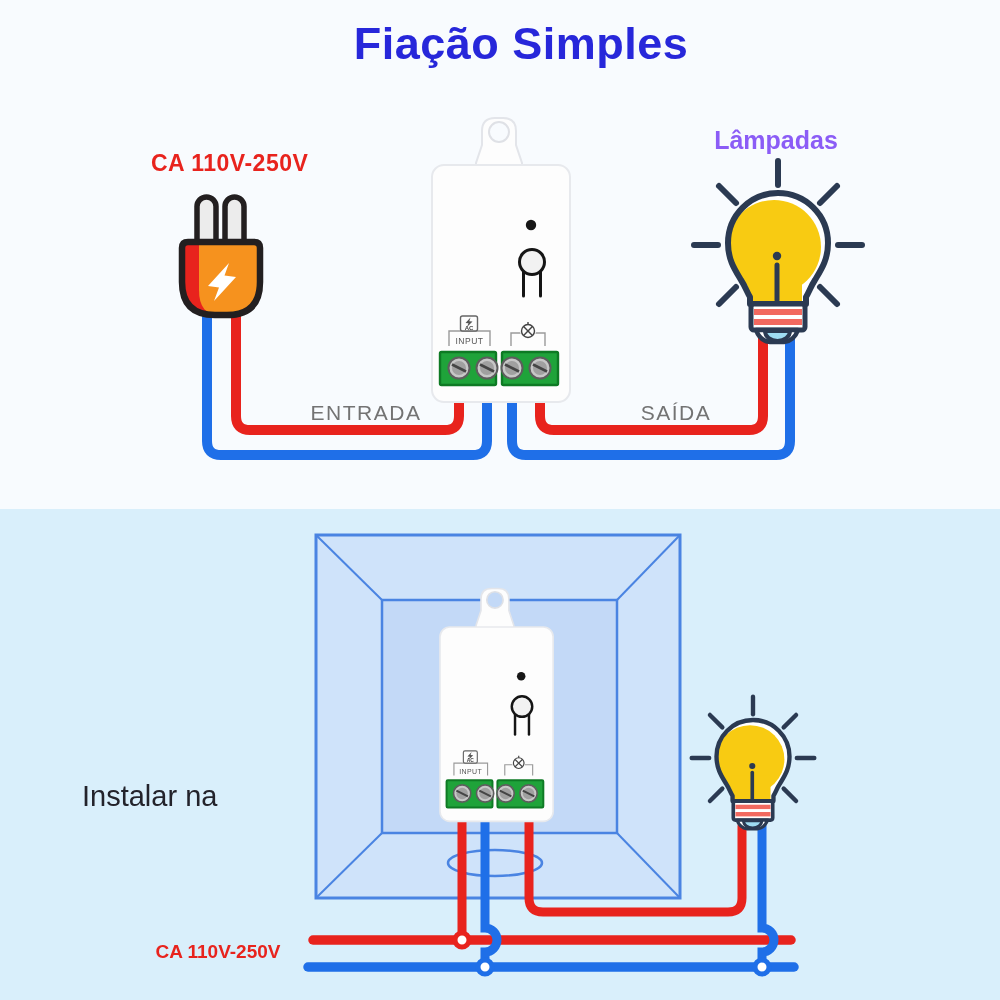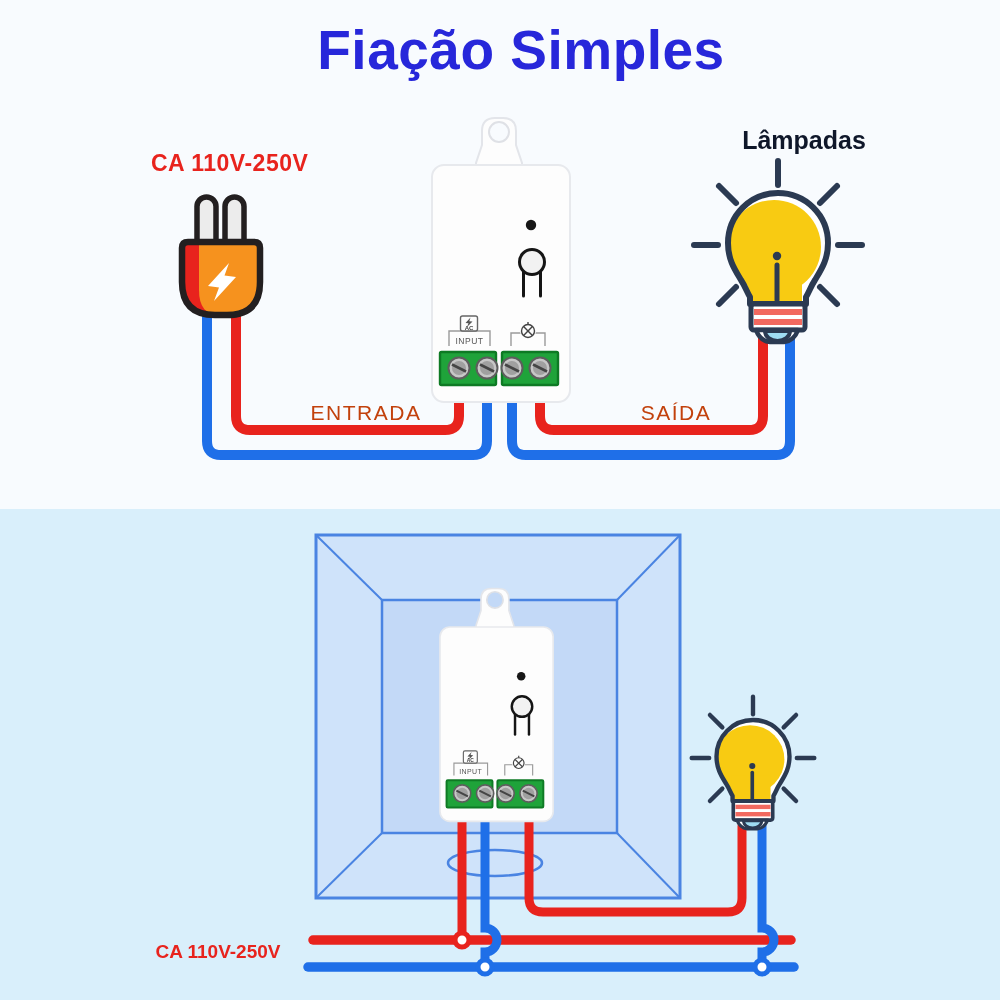--- a/index.html
+++ b/index.html
@@ -2,25 +2,25 @@
 <html><head>
 <meta charset="utf-8">
 <style>
   html,body{margin:0;padding:0;background:#ffffff;}
   #canvas{position:relative;width:1000px;height:1000px;overflow:hidden;
           font-family:"Liberation Sans",sans-serif;background:#f8fbfe;}
   #band-top{position:absolute;left:0;top:0;width:1000px;height:509px;background:#f8fbfe;}
   #band-bottom{position:absolute;left:0;top:509px;width:1000px;height:491px;background:#d9effb;}
   svg.layer{position:absolute;left:0;top:0;width:1000px;height:1000px;}
   .label{position:absolute;white-space:pre;}
-  .title{left:0;right:0;top:18px;text-align:center;font-size:55px;font-weight:bold;
+  .title{left:0;right:0;top:18px;text-align:center;font-size:45px;font-weight:bold;
          color:#2727da;letter-spacing:0.5px;margin-left:42px;}
   .ca-top{left:151px;top:150px;font-size:23px;font-weight:bold;color:#e8231d;letter-spacing:0.5px;}
-  .lampadas{left:776px;top:126px;transform:translateX(-50%);font-size:25px;font-weight:bold;color:#0f172a;margin-left:28px;}
-  .wire-label{font-size:21px;color:#c2410c;letter-spacing:1.5px;}
+  .lampadas{left:776px;top:126px;transform:translateX(-50%);font-size:25px;font-weight:bold;color:#8b5cf6;}
+  .wire-label{font-size:21px;color:#737373;letter-spacing:1.5px;}
   .entrada{left:366px;top:401px;transform:translateX(-50%);}
   .saida{left:676px;top:401px;transform:translateX(-50%);}
   .caption{left:82px;top:681px;font-size:29px;color:#23232b;line-height:46px;}
   .ca-bottom{left:218px;top:941px;transform:translateX(-50%);font-size:19px;font-weight:bold;color:#e8231d;}
   text{font-family:"Liberation Sans",sans-serif;}
 </style>
 </head>
 <body>
 
 <div id="canvas">
@@ -170,15 +170,16 @@
       <use href="#bulb" transform="translate(753,758) scale(0.73)"></use>
     </g>
   </svg>
 
   <div class="label title">Fiação Simples</div>
   <div class="label ca-top">CA 110V-250V</div>
   <div class="label lampadas">Lâmpadas</div>
   <div class="label wire-label entrada">ENTRADA</div>
   <div class="label wire-label saida">SAÍDA</div>
   <div class="label caption">
+    <div>Instalar na</div>
   </div>
   <div class="label ca-bottom">CA 110V-250V</div>
 </div>
 
 </body></html>

